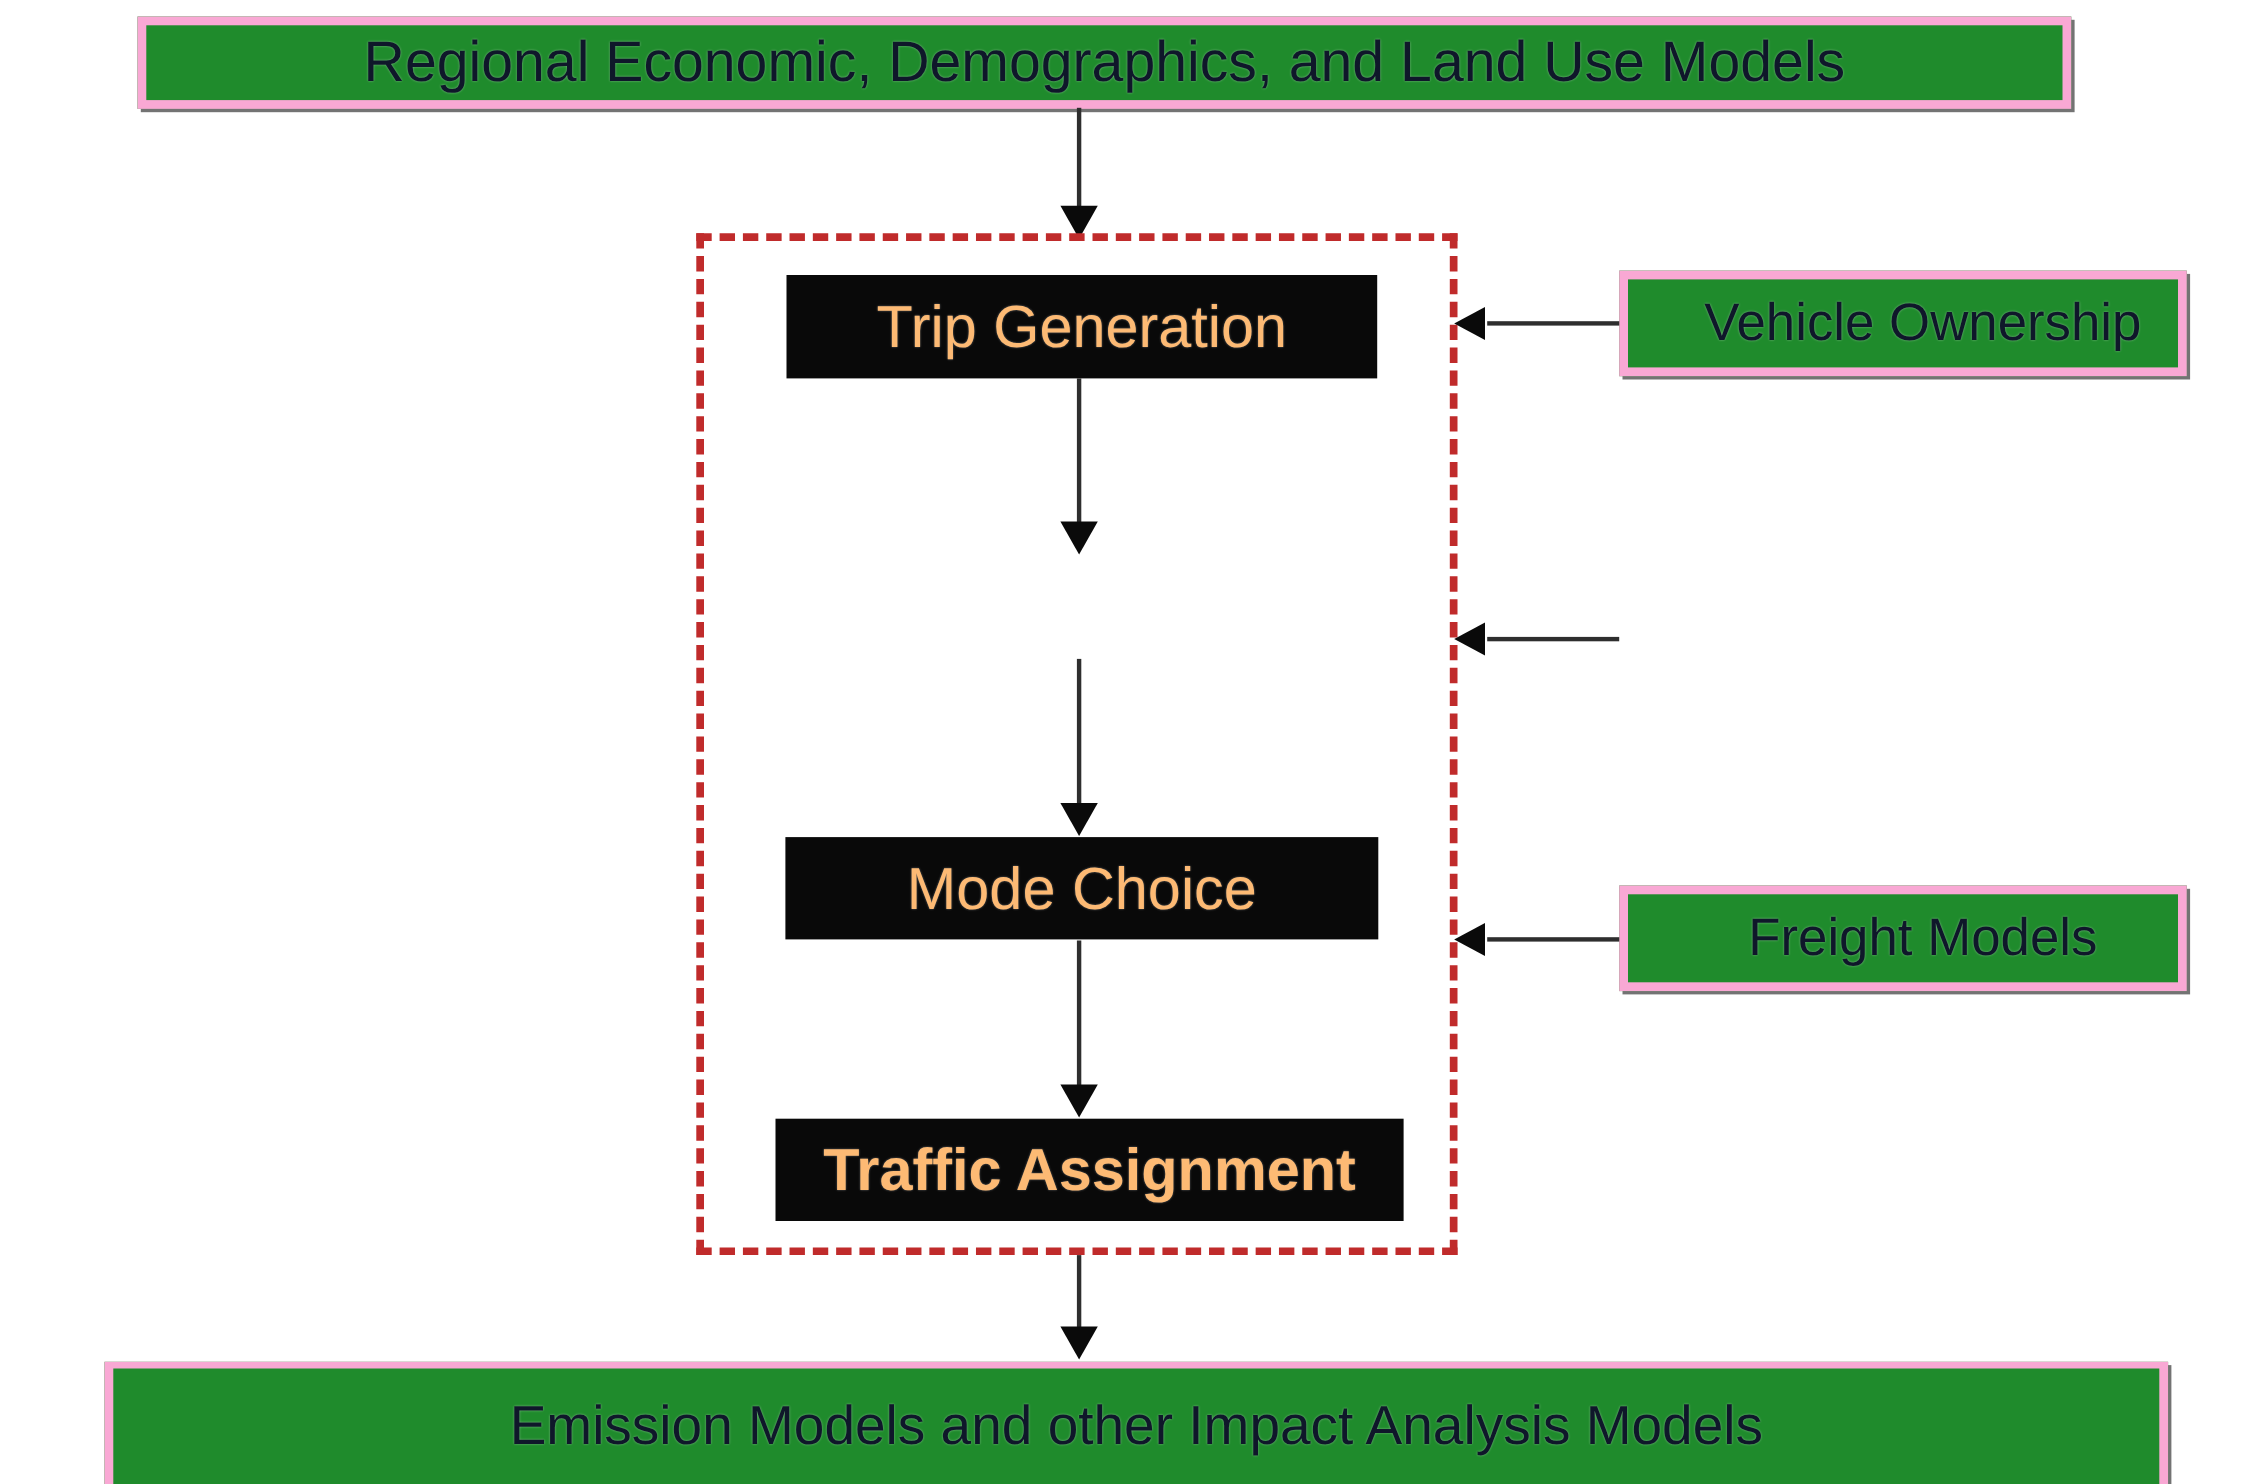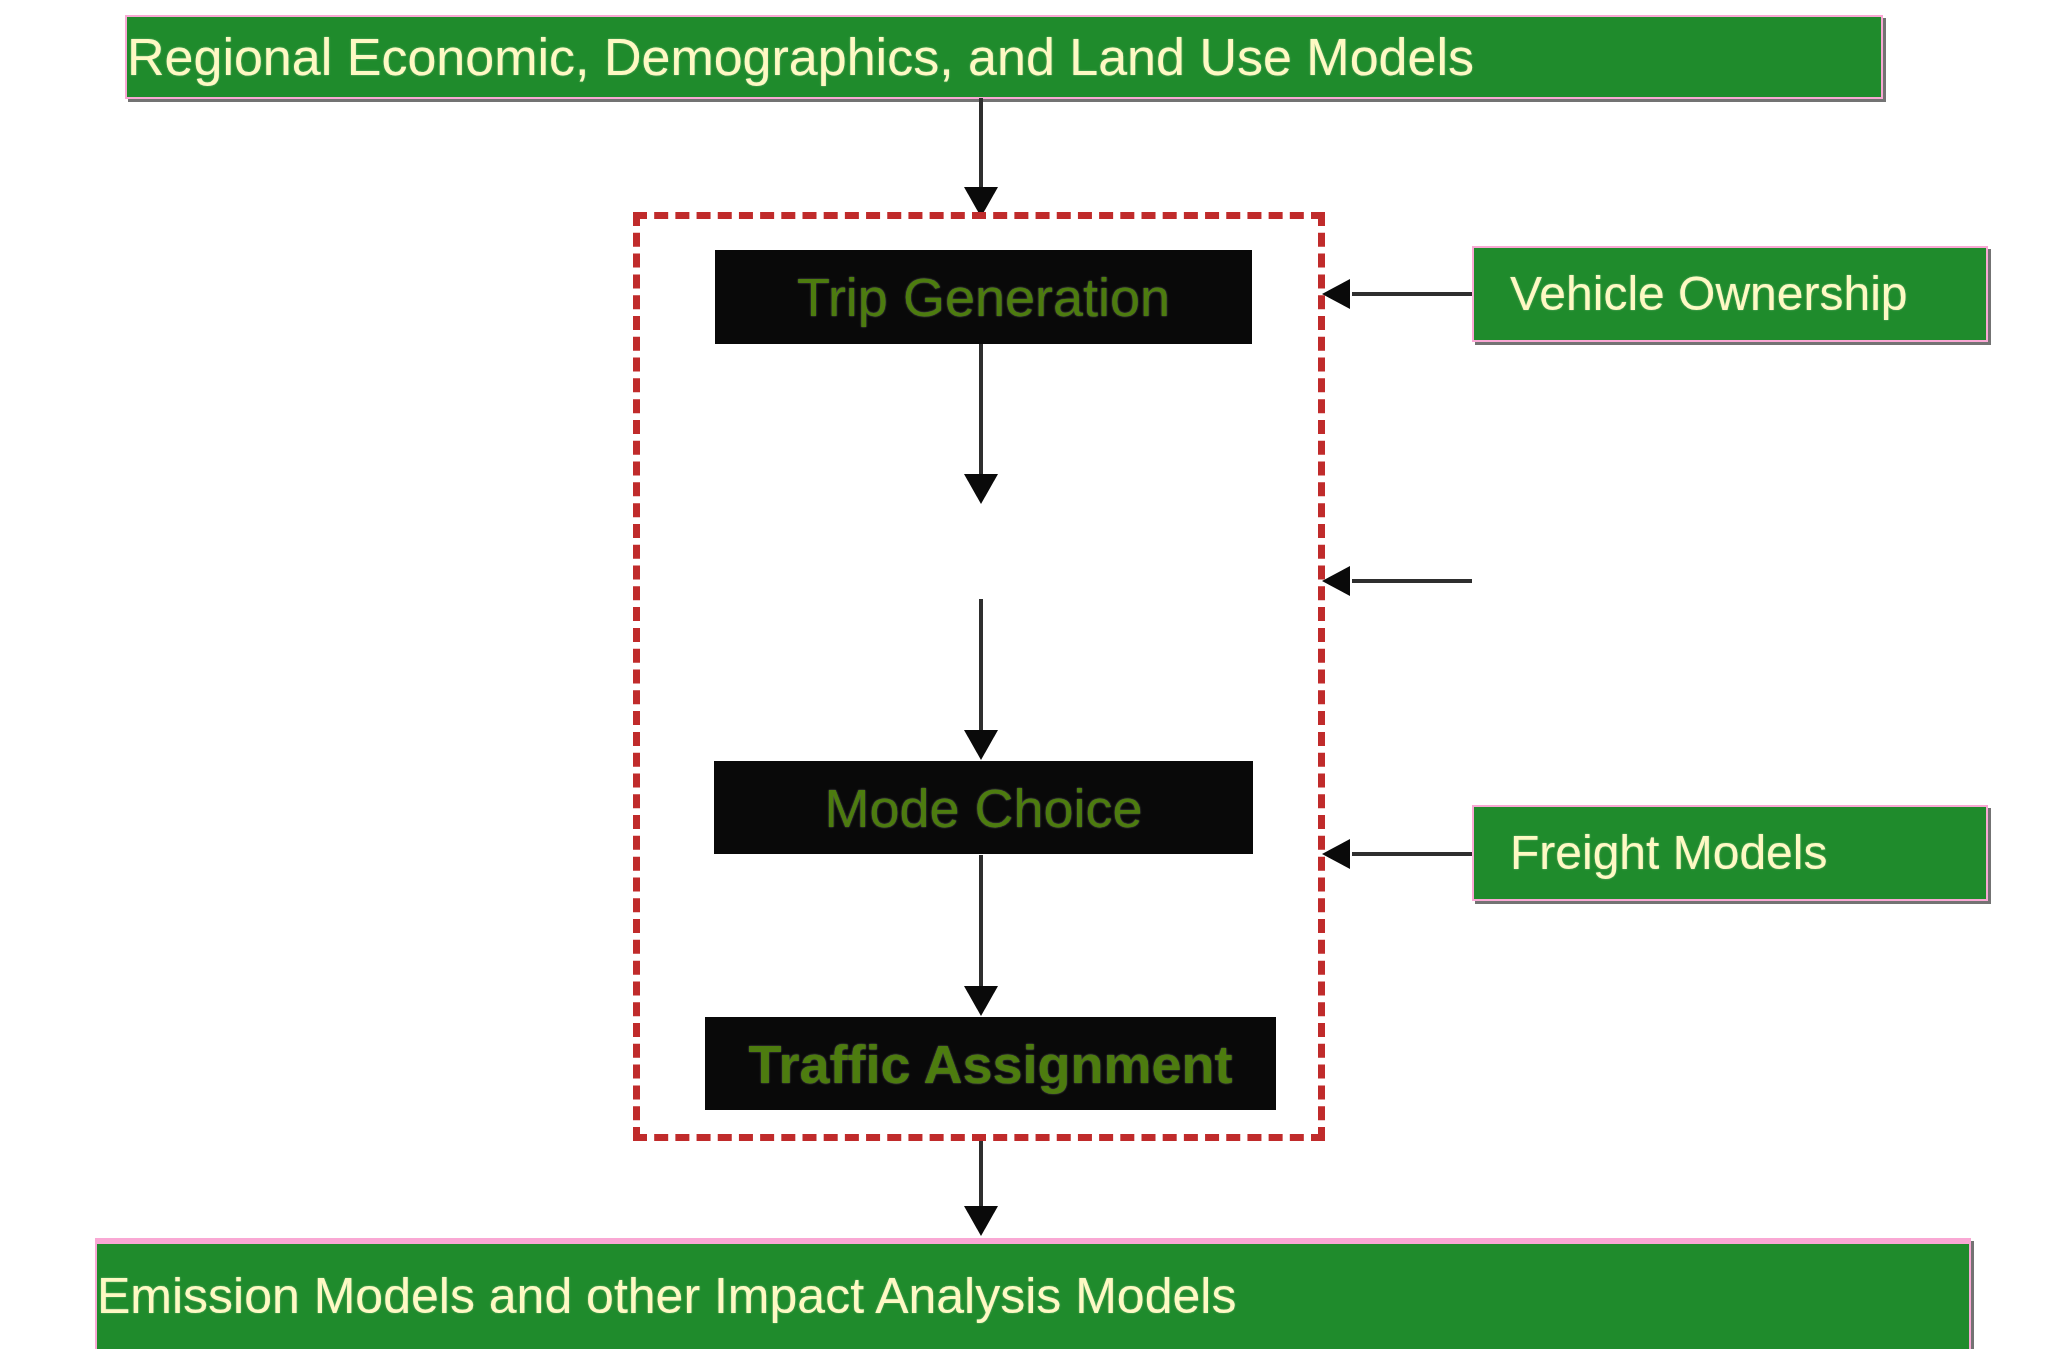--- a/index.html
+++ b/index.html
@@ -1,32 +1,32 @@
 <!DOCTYPE html>
 <html><head>
 <meta charset="utf-8">
 <style>
   html,body{margin:0;padding:0;background:#ffffff;}
   .canvas{
     position:relative;width:2046px;height:1349px;background:#ffffff;
     font-family:"Liberation Sans", sans-serif;overflow:hidden;
   }
   .green-box{
-    position:absolute;background:#1f8b2c;border:2px solid #f9a8d4;
-    color:#fef9c3;display:flex;align-items:center;justify-content:flex-start;
+    position:absolute;background:#1f8b2c;border:8px solid #f9a8d4;
+    color:#0f172a;display:flex;align-items:center;justify-content:center;
     box-sizing:border-box;text-align:center;line-height:1.05;
     text-shadow:0 0 2px rgba(255,255,255,0.45);
     box-shadow:3px 3px 0 rgba(0,0,0,0.55);
   }
   .top-box{left:125px;top:15px;width:1758px;height:84px;font-size:52px;}
   .side-box{left:1472px;width:516px;height:96px;font-size:48px;padding-left:36px;}
   .vo{top:246px;} .tod{top:533px;} .fm{top:805px;}
   .bottom-box{left:59px;top:1238px;width:1876px;height:117px;font-size:50px;border-top-width:6px;border-bottom-width:6px;margin-left:36px;}
   .black-box{
-    position:absolute;background:#090909;color:#4d7c0f;
+    position:absolute;background:#090909;color:#fdba74;
     display:flex;align-items:center;justify-content:center;
     font-size:54px;box-sizing:border-box;text-align:center;
     text-shadow:0 0 2px rgba(255,255,255,0.4);
   }
   .step1{left:715px;top:250px;width:537px;height:94px;}
   .step2{left:712px;top:505px;width:541px;height:94px;}
   .step3{left:714px;top:761px;width:539px;height:93px;}
   .step4{left:705px;top:1017px;width:571px;height:93px;font-weight:bold;}
   .dashed-box{
     position:absolute;left:633px;top:212px;width:692px;height:929px;

